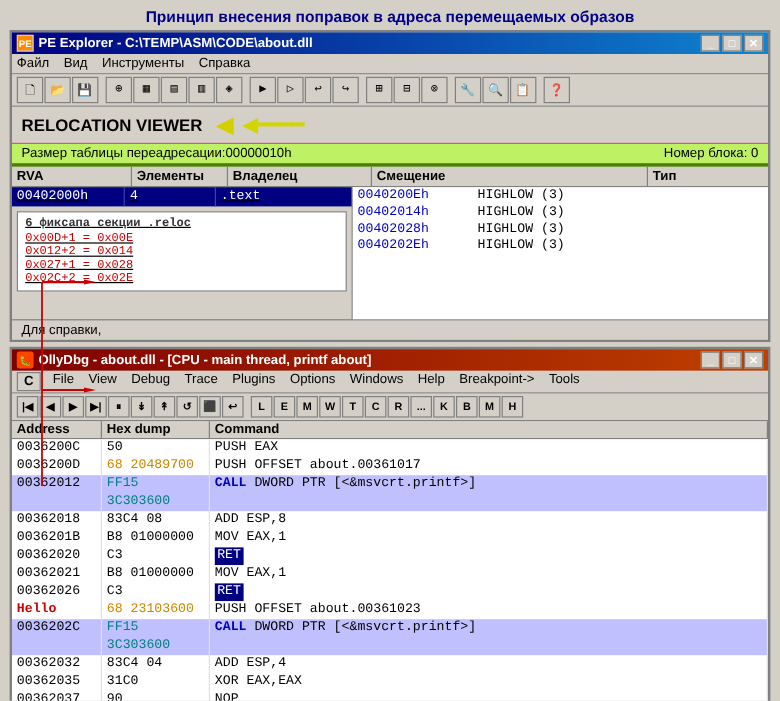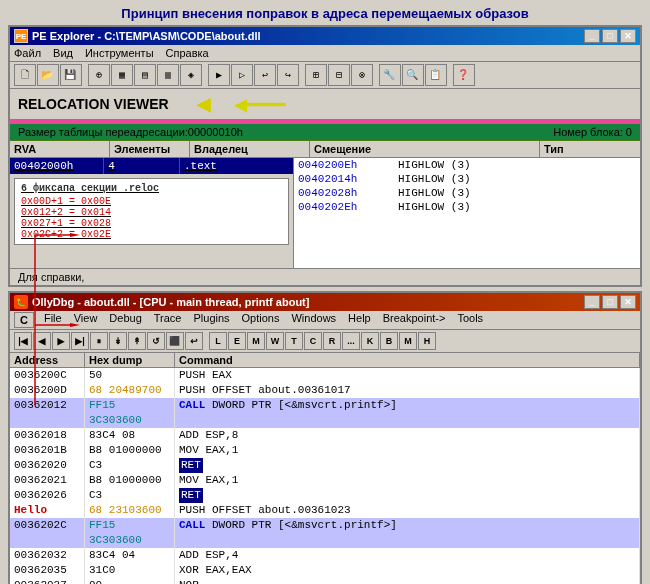--- a/index.html
+++ b/index.html
@@ -82,36 +82,36 @@
       font-size: 10px; cursor: pointer;
     }
     .tb-sep { width: 4px; }
 
     .pe-relocation-header {
       background: #d4d0c8;
       padding: 4px 8px;
       font-family: Arial, sans-serif;
       font-size: 13px;
       font-weight: bold;
-      display: flex; align-items: center; gap: 24px;
-      border-bottom: 5px solid #ec4899;
+      display: flex; align-items: center; gap: 8px;
+      border-bottom: 1px solid #ec4899;
     }
     .reloc-arrow {
       color: #d4d000;
       font-size: 18px;
       margin-left: 4px;
     }
 
     .pe-infobar {
-      background: #15803d;
+      background: #bef264;
       padding: 2px 8px;
       font-family: Arial, sans-serif;
       font-size: 11px;
       display: flex; justify-content: space-between;
-      border-bottom: 1px solid #4d7c0f;
+      border-bottom: 3px solid #4d7c0f;
     }
 
     .pe-fix-box {
       background: white;
       border: 1px solid #808080;
       margin: 4px;
       padding: 4px 6px;
       font-family: 'Courier New', monospace;
       font-size: 10px;
       color: #cc0000;

